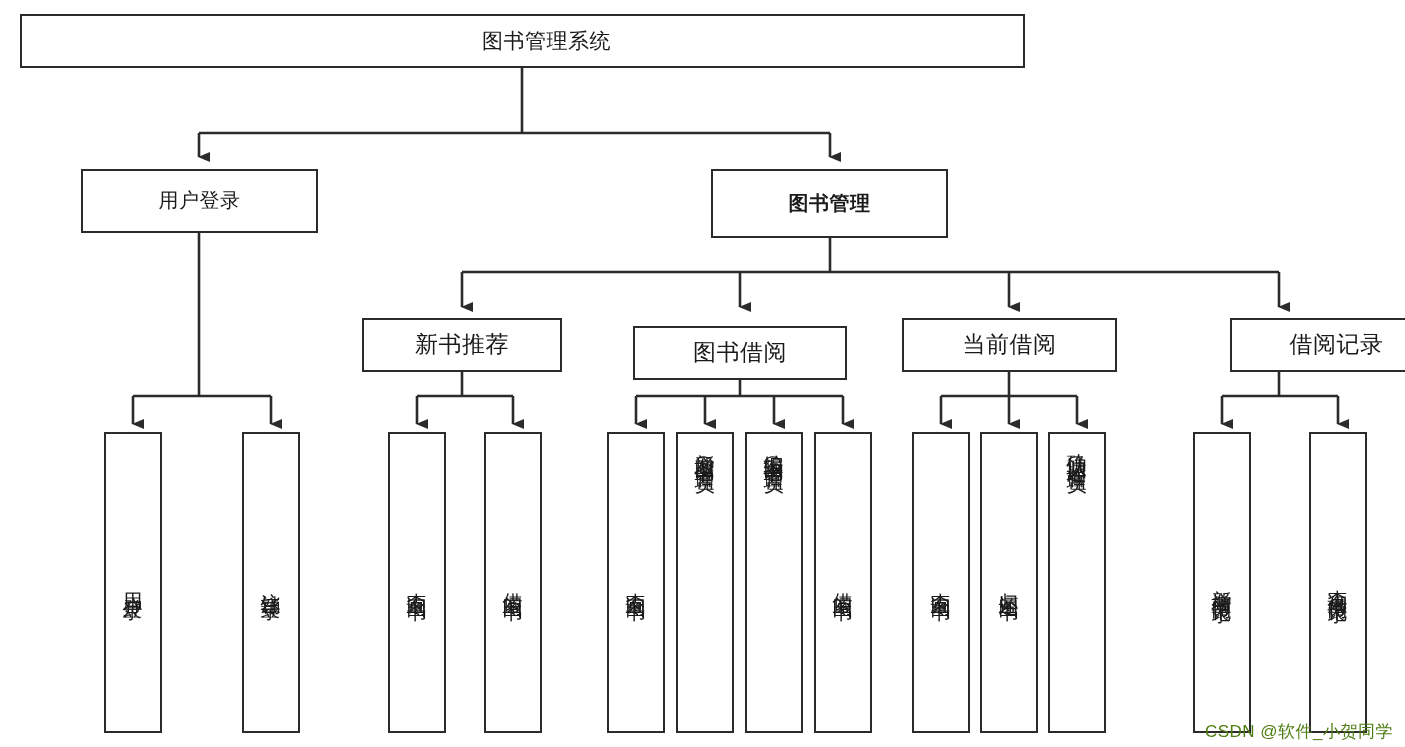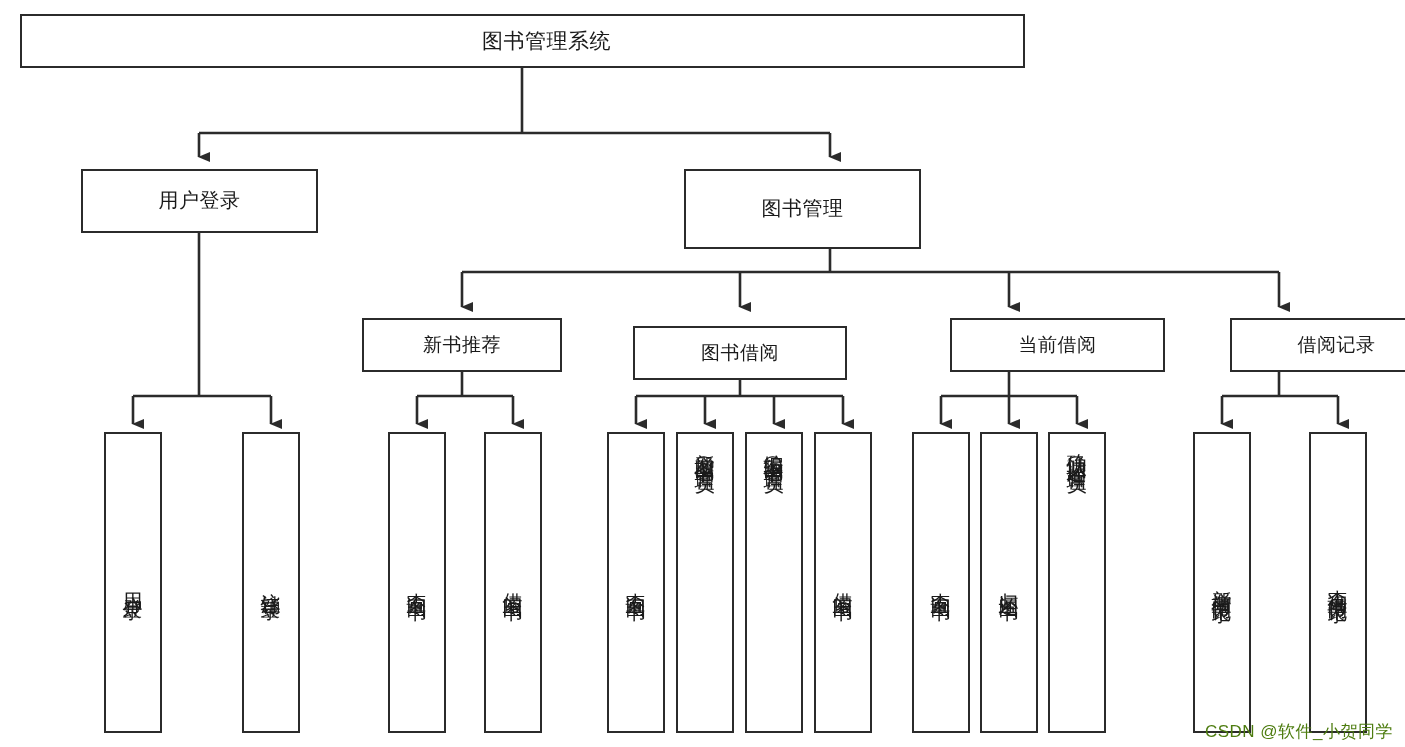--- a/index.html
+++ b/index.html
@@ -38,21 +38,21 @@
     color: #1a1a1a;
     z-index: 2;
   }
   .node .label {
     text-align: center;
     line-height: 1.18;
     letter-spacing: 0.5px;
   }
   .node.root .label    { font-size: 21px; }
   .node.level2 .label  { font-size: 20px; }
-  .node.level3 .label  { font-size: 19px; }
+  .node.level3 .label  { font-size: 23px; }
 
   
   .node.leaf {
     align-items: flex-start;
     justify-content: center;
     padding-top: 0;
   }
   .node.leaf .label {
     writing-mode: vertical-rl;
     text-orientation: upright;
@@ -136,33 +136,33 @@
   </svg>
 
   <div class="node root" style="left:20px; top:14px; width:1005px; height:54px;padding-left:48px;">
     <span class="label">图书管理系统</span>
   </div>
 
   <div class="node level2" style="left:81px; top:169px; width:237px; height:64px;">
     <span class="label">用户登录</span>
   </div>
 
-  <div class="node level2" style="left:684px; top:169px; width:237px; height:80px;">
+  <div class="node level2" style="left:711px; top:169px; width:237px; height:69px;font-weight:bold;">
     <span class="label">图书管理</span>
   </div>
 
   <div class="node level3" style="left:362px; top:318px; width:200px; height:54px;">
     <span class="label">新书推荐</span>
   </div>
 
   <div class="node level3" style="left:633px; top:326px; width:214px; height:54px;">
     <span class="label">图书借阅</span>
   </div>
 
-  <div class="node level3" style="left:902px; top:318px; width:215px; height:54px;margin-left:48px;">
+  <div class="node level3" style="left:902px; top:318px; width:215px; height:54px;">
     <span class="label">当前借阅</span>
   </div>
 
   <div class="node level3" style="left:1196px; top:318px; width:213px; height:54px;margin-left:34px;">
     <span class="label">借阅记录</span>
   </div>
 
   <div class="node leaf centered" style="left:104px; top:432px; width:58px; height:301px;">
     <span class="label">用户登录</span>
   </div>

